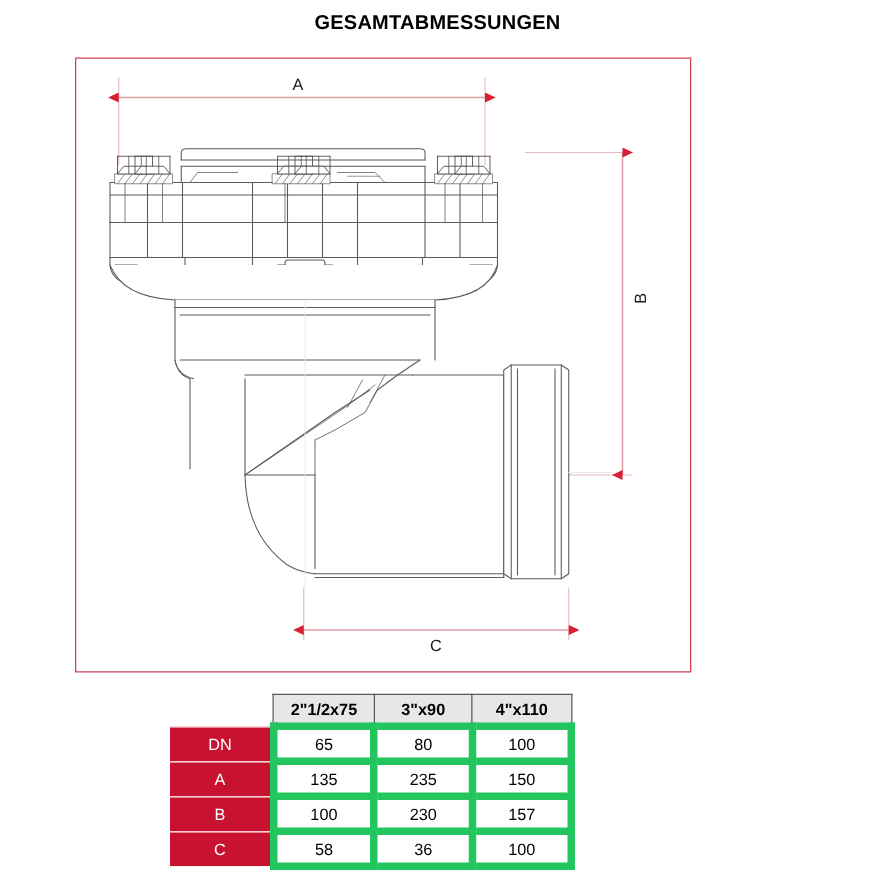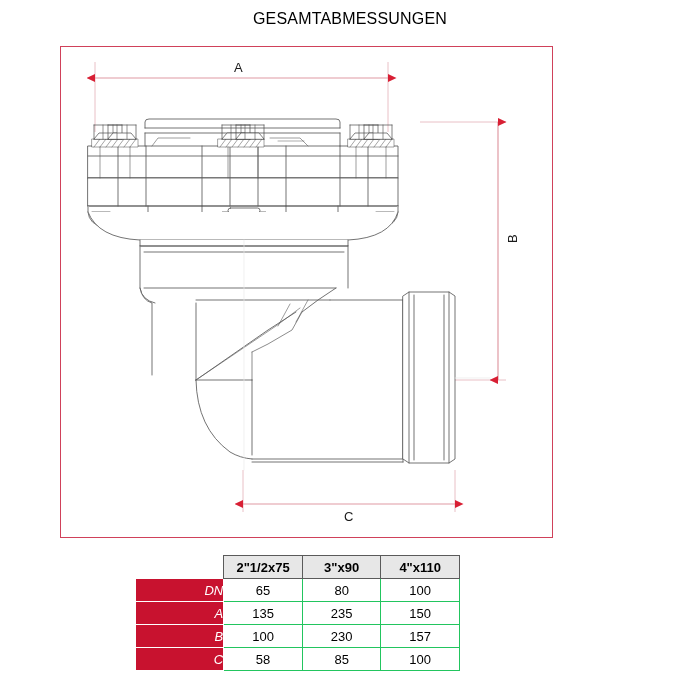--- a/index.html
+++ b/index.html
@@ -23,21 +23,21 @@
   }
 
   
   #page-title {
     position: absolute;
     left: 0;
     top: 10px;
     width: 700px;
     text-align: center;
     font-size: 16px;
-    font-weight: normal;
+    font-weight: bold;
     color: #000000;
     letter-spacing: 0.2px;
   }
 
   
   #drawing-frame {
     position: absolute;
     left: 60px;
     top: 46px;
     width: 493px;
@@ -101,31 +101,30 @@
     text-align: center;
     font-weight: bold;
     font-size: 13px;
     color: #000000;
   }
   .row-label {
     width: 88px;
     height: 22px;
     background: #c8122f;
     color: #ffffff;
-    text-align: right;
+    text-align: center;
     font-size: 13px;
     border: 1px solid #ffffff;
     border-left: none;
-    font-style: italic;
   }
   .cell-val {
     width: 78px;
     height: 22px;
     background: #ffffff;
-    border: 1px solid #22c55e;
+    border: 6px solid #22c55e;
     text-align: center;
     font-size: 13px;
     color: #000000;
   }
 </style>
 </head>
 <body>
 
 <div id="page">
 
@@ -353,20 +352,20 @@
         </tr>
         <tr>
           <td class="row-label">B</td>
           <td class="cell-val">100</td>
           <td class="cell-val">230</td>
           <td class="cell-val">157</td>
         </tr>
         <tr>
           <td class="row-label">C</td>
           <td class="cell-val">58</td>
-          <td class="cell-val">85</td>
+          <td class="cell-val">36</td>
           <td class="cell-val">100</td>
         </tr>
       </tbody>
     </table>
   </div>
 
 </div>
 
 </body></html>

